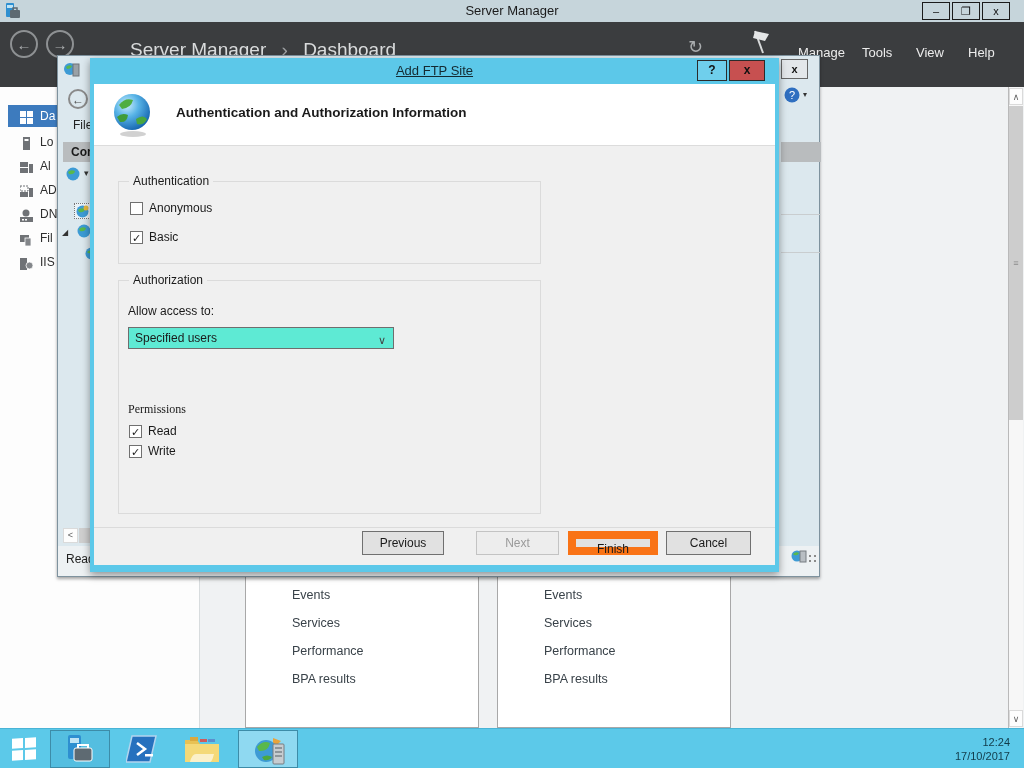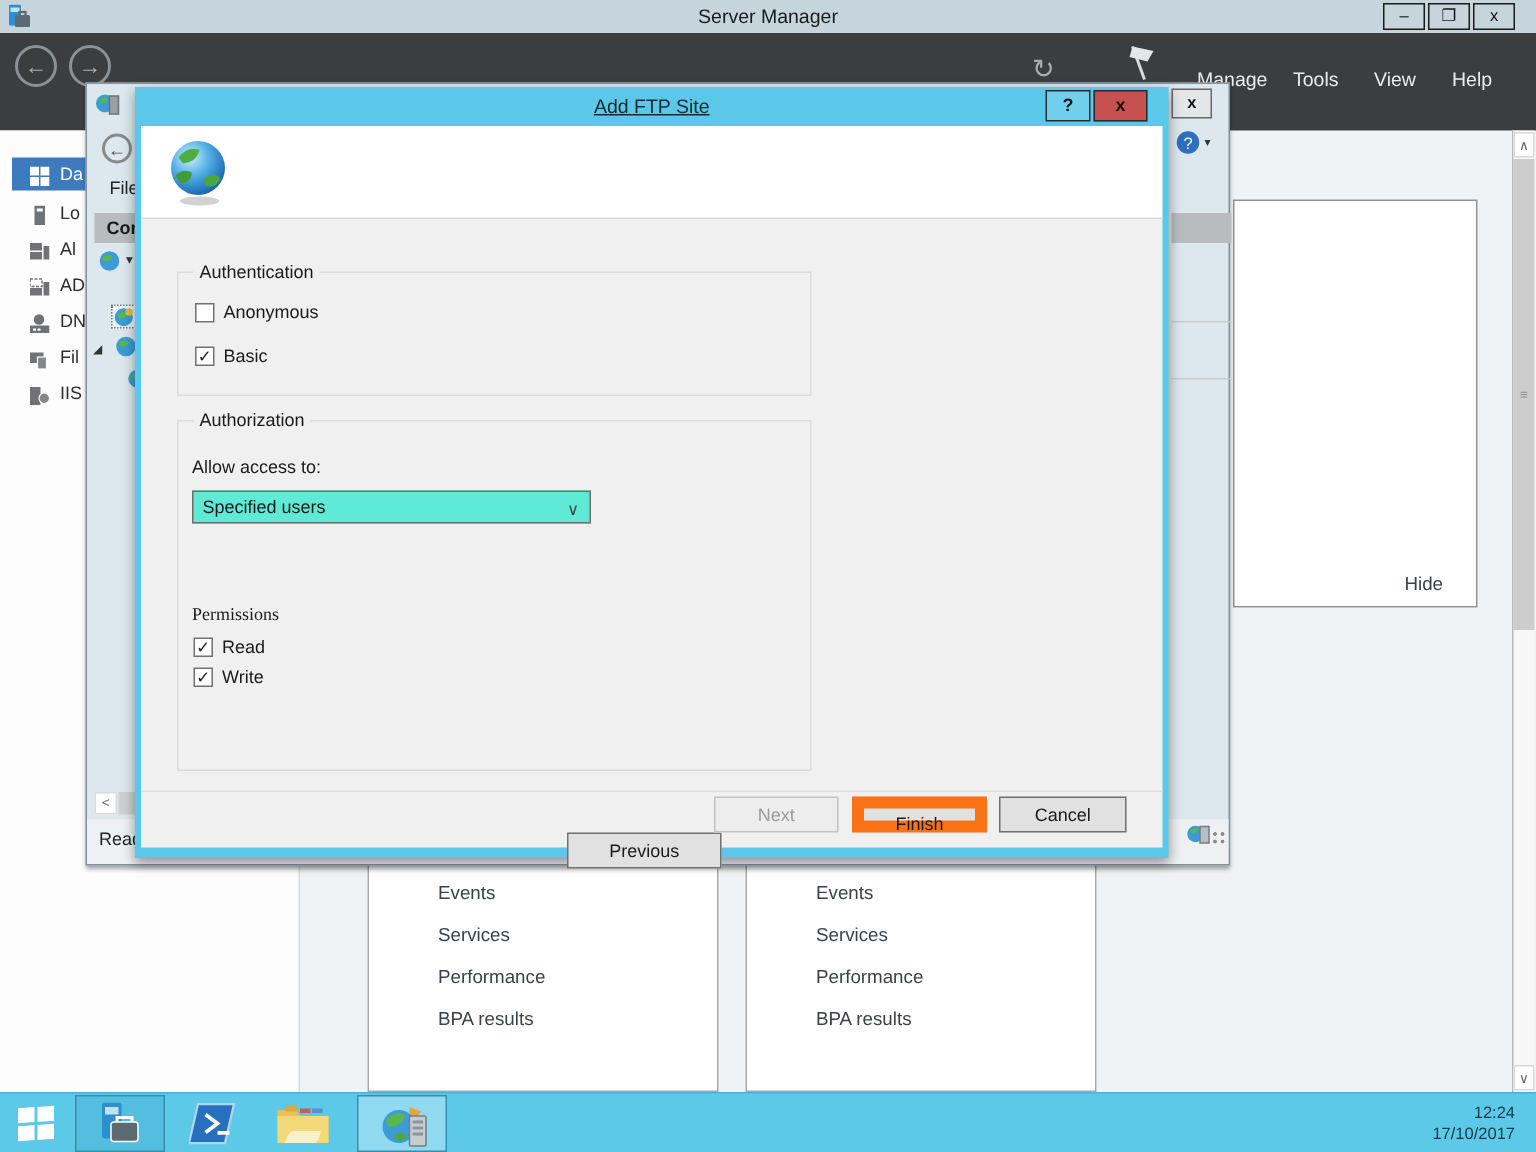--- a/index.html
+++ b/index.html
@@ -91,20 +91,25 @@
     </span>
     <div class="abs os-title">Server Manager</div>
     <div class="abs winbtn" style="left:922px;">–</div>
     <div class="abs winbtn" style="left:952px;">❐</div>
     <div class="abs winbtn" style="left:982px;">x</div>
   </div>
 
   <div class="abs sm-header">
     <div class="abs navcircle" style="left:10px;top:8px;">←</div>
     <div class="abs navcircle" style="left:46px;top:8px;">→</div>
+    <div class="abs breadcrumb" style="left:130px;top:17px;">
+      <span>Server Manager</span>
+      <span style="padding:0 10px;color:#9EA1A3;">›</span>
+      <span>Dashboard</span>
+    </div>
     <div class="abs" style="left:688px;top:14px;color:#A9ACAE;font-size:18px;">↻</div>
     <span class="abs" style="left:749px;top:7px;">
       <svg width="22" height="26">
           <line x1="6" y1="2" x2="14" y2="24" stroke="#D7D9DA" stroke-width="2"></line>
           <path d="M6 2 L20 5 L16 12 L4 9 Z" fill="#E4E6E7"></path>
         </svg>
     </span>
     <div class="abs menu-item" style="left:798px;top:23px;">Manage</div>
     <div class="abs menu-item" style="left:862px;top:23px;">Tools</div>
     <div class="abs menu-item" style="left:916px;top:23px;">View</div>
@@ -189,23 +194,20 @@
     <div class="abs tile-link" style="left:46px;top:223px;">Performance</div>
     <div class="abs tile-link" style="left:46px;top:251px;">BPA results</div>
   </div>
   <div class="abs tile" style="left:497px;top:420px;width:234px;height:308px;">
     <div class="abs tile-link" style="left:46px;top:167px;">Events</div>
     <div class="abs tile-link" style="left:46px;top:195px;">Services</div>
     <div class="abs tile-link" style="left:46px;top:223px;">Performance</div>
     <div class="abs tile-link" style="left:46px;top:251px;">BPA results</div>
   </div>
 
-  <div class="abs" style="left:822px;top:133px;width:163px;height:272px;background:#FFF;border:1px solid #919191;">
-    <div class="abs tile-link" style="right:22px;bottom:8px;">Hide</div>
-  </div>
 
   <div class="abs sbar">
     <div class="abs sbtn" style="top:1px;">∧</div>
     <div class="abs sthumb" style="top:19px;height:314px;">
       <span>≡</span>
     </div>
     <div class="abs sbtn" style="top:623px;">∨</div>
   </div>
 
   <div class="abs iis-win" style="z-index:10;">
@@ -297,20 +299,21 @@
                 <stop offset="100%" stop-color="#1463AE"></stop>
             </radialGradient>
           </defs>
           <ellipse cx="21" cy="42" rx="13" ry="3" fill="rgba(0,0,0,0.18)"></ellipse>
           <circle cx="20" cy="20" r="18" fill="url(#gg)"></circle>
           <path d="M7 13 Q13 5 21 8 Q19 16 10 17 Z" fill="#4FAE42"></path>
           <path d="M5 25 Q10 20 16 23 Q15 31 8 30 Z" fill="#3F9C38"></path>
           <path d="M24 27 Q31 22 35 27 Q32 34 25 32 Z" fill="#49A63E"></path>
         </svg>
       </span>
+      <div class="abs dlg-header-title" style="left:82px;top:21px;">Authentication and Authorization Information</div>
     </div>
 
     <div class="abs dlg-body">
 
       <div class="abs group" style="left:24px;top:35px;width:423px;height:83px;">
         <span class="group-label">Authentication</span>
         <div class="abs cb" style="left:11px;top:20px;"></div>
         <span class="abs" style="left:30px;top:19px;">Anonymous</span>
         <div class="abs cb" style="left:11px;top:49px;">✓</div>
         <span class="abs" style="left:30px;top:48px;">Basic</span>
@@ -324,21 +327,21 @@
           <span class="caret">∨</span>
         </div>
         <span class="abs" style="left:9px;top:121px;font-family:Liberation Serif, serif;">Permissions</span>
         <div class="abs cb" style="left:10px;top:144px;">✓</div>
         <span class="abs" style="left:29px;top:143px;">Read</span>
         <div class="abs cb" style="left:10px;top:164px;">✓</div>
         <span class="abs" style="left:29px;top:163px;">Write</span>
       </div>
 
       <div class="abs sep" style="left:0;top:381px;width:681px;"></div>
-      <div class="abs btn" style="left:284px;top:385px;width:103px;margin-top:24px;">Previous</div>
+      <div class="abs btn" style="left:268px;top:385px;width:82px;">Previous</div>
       <div class="abs btn disabled" style="left:382px;top:385px;width:83px;">Next</div>
       <div class="abs btn default" style="left:474px;top:385px;width:90px;">Finish</div>
       <div class="abs btn" style="left:572px;top:385px;width:85px;">Cancel</div>
     </div>
   </div>
 
   <div class="abs taskbar">
     <span class="abs" style="left:12px;top:9px;width:24px;height:22px;transform:skewY(-4deg);">
       <span style="position:absolute;left:0;top:0;width:11px;height:10px;background:#FFF;"></span>
       <span style="position:absolute;left:13px;top:0;width:11px;height:10px;background:#FFF;"></span>

